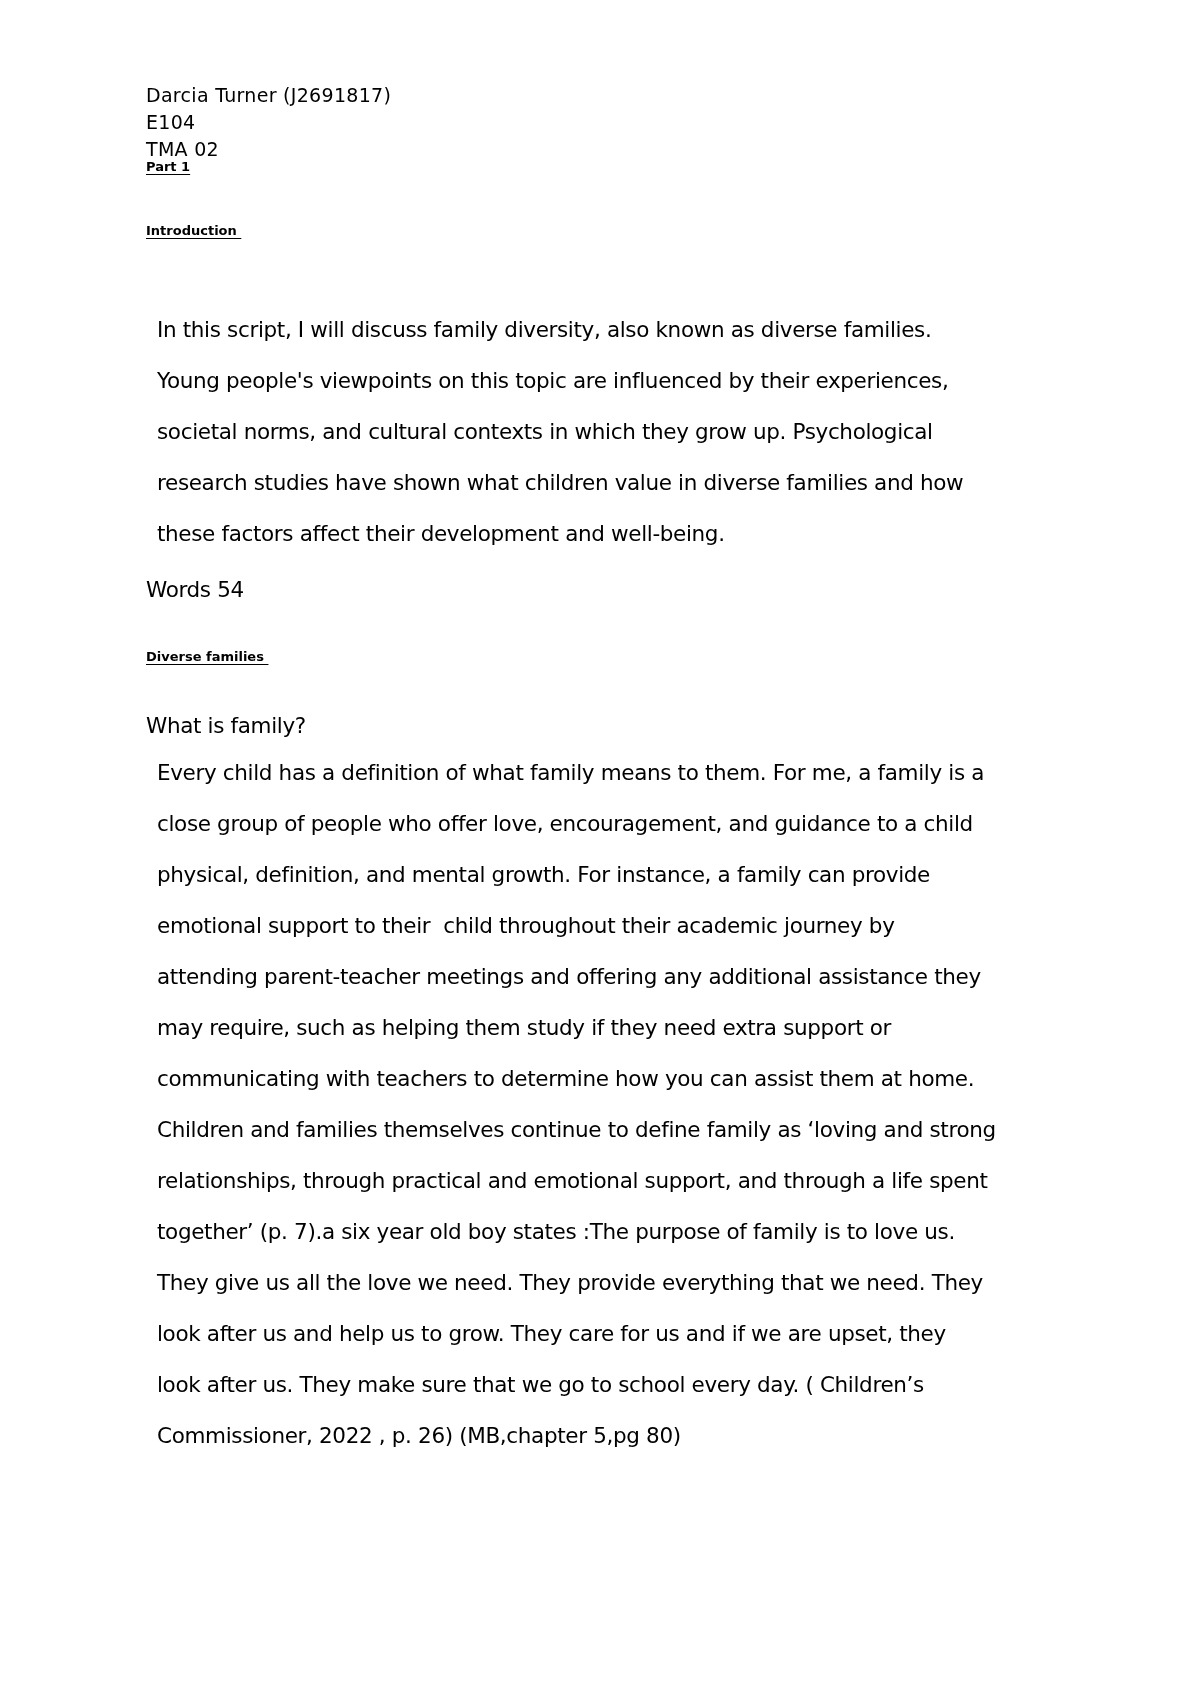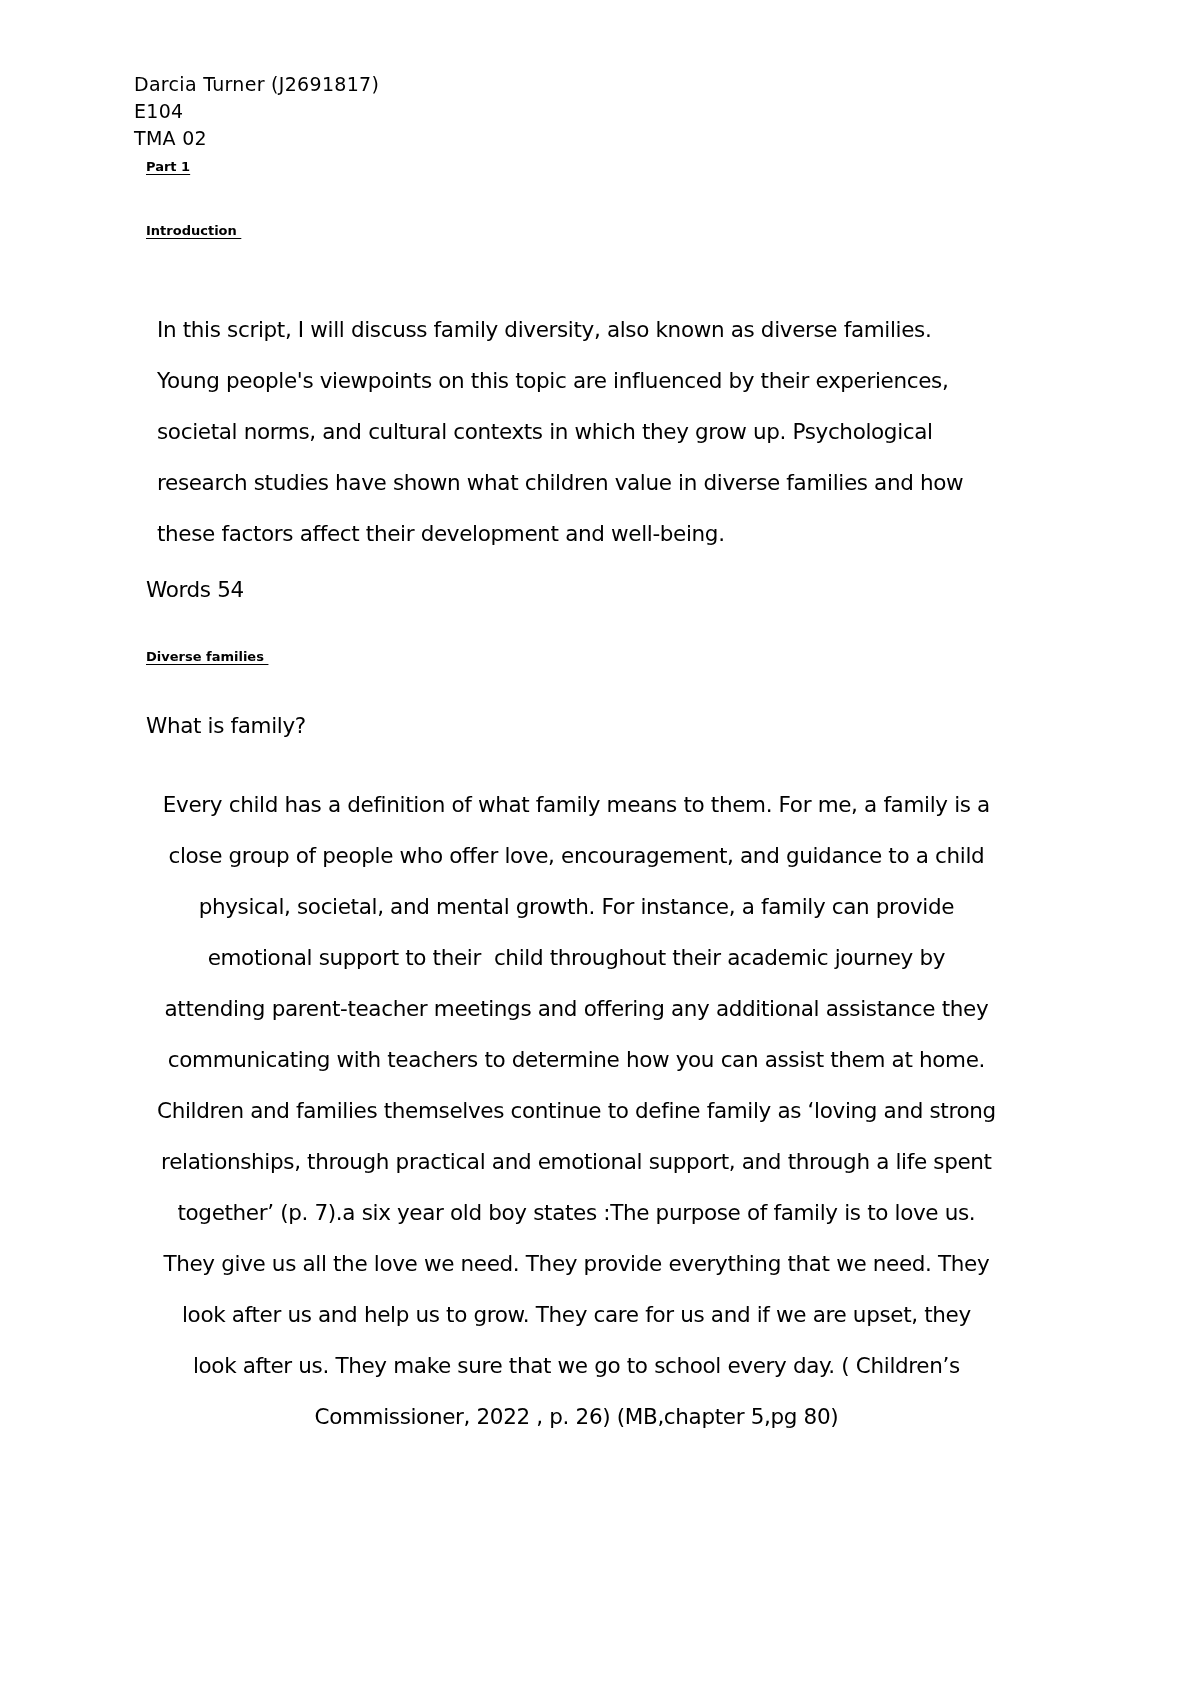--- a/index.html
+++ b/index.html
@@ -18,25 +18,26 @@
     .page {
       position: absolute;
       left: 0;
       top: 0;
       width: 1200px;
       height: 1696px;
       background: #ffffff;
     }
     .header-line {
       position: absolute;
-      left: 134px;
+      left: 146px;
       font-size: 19px;
       letter-spacing: 0.3px;
       line-height: 24px;
       white-space: nowrap;
+      margin-top: 11px;
     }
     .heading {
       position: absolute;
       left: 146px;
       font-size: 13px;
       font-weight: bold;
       text-decoration: underline;
       text-underline-offset: 3px;
       line-height: 26px;
       white-space: pre;
@@ -84,26 +85,27 @@
     <span class="ln">research studies have shown what children value in diverse families and how</span>
     <span class="ln">these factors affect their development and well-being.</span>
   </div>
 
   <div class="body-line" style="top:576px;">Words 54</div>
 
   <div class="heading" style="top:644px;">Diverse families </div>
 
   <div class="body-line" style="top:712px;">What is family?</div>
 
-  <div class="para-block" style="top:780px;text-align:center;">
+  <div class="para-block" style="top:748px;">
     <span class="ln">Every child has a definition of what family means to them. For me, a family is a</span>
     <span class="ln">close group of people who offer love, encouragement, and guidance to a child</span>
-    <span class="ln">physical, societal, and mental growth. For instance, a family can provide</span>
+    <span class="ln">physical, definition, and mental growth. For instance, a family can provide</span>
     <span class="ln">emotional support to their  child throughout their academic journey by</span>
     <span class="ln">attending parent-teacher meetings and offering any additional assistance they</span>
+    <span class="ln">may require, such as helping them study if they need extra support or</span>
     <span class="ln">communicating with teachers to determine how you can assist them at home.</span>
     <span class="ln">Children and families themselves continue to define family as ‘loving and strong</span>
     <span class="ln">relationships, through practical and emotional support, and through a life spent</span>
     <span class="ln">together’ (p. 7).a six year old boy states :The purpose of family is to love us.</span>
     <span class="ln">They give us all the love we need. They provide everything that we need. They</span>
     <span class="ln">look after us and help us to grow. They care for us and if we are upset, they</span>
     <span class="ln">look after us. They make sure that we go to school every day. ( Children’s</span>
     <span class="ln">Commissioner, 2022 , p. 26) (MB,chapter 5,pg 80)</span>
   </div>
 

